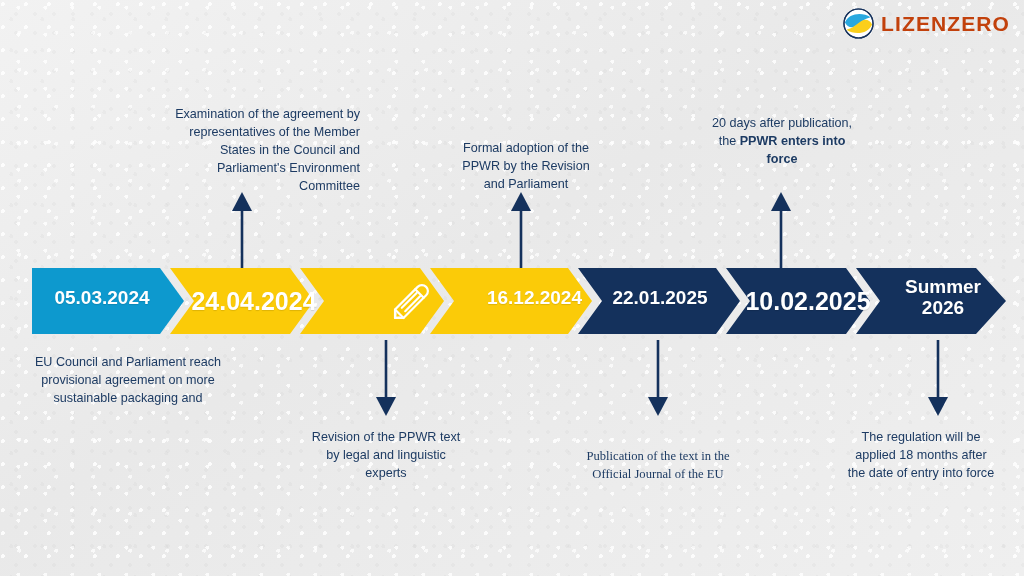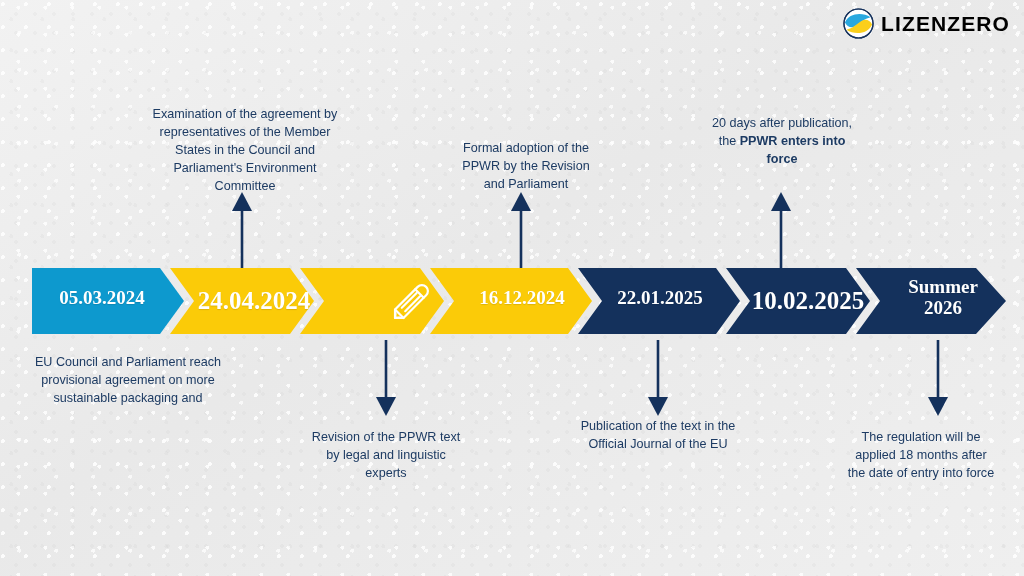--- a/index.html
+++ b/index.html
@@ -24,27 +24,27 @@
   }
 
   
   #logo {
     position:absolute; top:8px; right:14px;
     display:flex; align-items:center; gap:7px;
   }
   #logo .mark { width:31px; height:31px; display:block; }
   #logo .wordmark {
     font-size:21px; font-weight:bold; letter-spacing:1.1px;
-    color:#000000; line-height:1;
+    color:#c2410c; line-height:1;
   }
 
   
   #timeline {
     position:absolute; left:32px; top:268px;
-    width:974px; height:68px;font-family:Liberation Serif, serif;
+    width:974px; height:68px;
   }
   #timeline svg { display:block; }
 
   .seg-label {
     position:absolute;
     color:#ffffff; font-weight:bold;
     text-align:center; line-height:1.12;
     pointer-events:none;
     text-shadow:0 1px 1px rgba(0,0,0,0.12);
   }
@@ -100,21 +100,21 @@
       <path d="M6,15 L0,21 L6,27"></path>
       <path d="M3.4,18.2 L0,21 L3.4,23.8"></path>
       <line x1="12" y1="18.6" x2="33" y2="18.6"></line>
       <line x1="12" y1="23.4" x2="33" y2="23.4"></line>
       <line x1="34.5" y1="15" x2="34.5" y2="27"></line>
     </g>
   </svg>
 
   <div class="seg-label" style="left:0px; top:19px; width:140px; font-size:19px;">05.03.2024</div>
   <div class="seg-label" style="left:152px; top:19px; width:140px; font-size:25px;">24.04.2024</div>
-  <div class="seg-label" style="left:420px; top:19px; width:140px; font-size:19px;">16.12.2024</div>
+  <div class="seg-label" style="left:410px; top:19px; width:140px; font-size:19px;text-align:right;">16.12.2024</div>
   <div class="seg-label" style="left:558px; top:19px; width:140px; font-size:19px;">22.01.2025</div>
   <div class="seg-label" style="left:706px; top:19px; width:140px; font-size:25px;">10.02.2025</div>
   <div class="seg-label" style="left:848px; top:8px; width:126px; font-size:19px;">
     <div>Summer</div>
     <div>2026</div>
   </div>
 </div>
 
 <div class="connector" style="left:231px; top:192px;">
   <svg width="22" height="76" viewBox="0 0 22 76">
@@ -151,21 +151,21 @@
   </svg>
 </div>
 
 <div class="connector" style="left:927px; top:340px;">
   <svg width="22" height="76" viewBox="0 0 22 76">
     <line x1="11" y1="0" x2="11" y2="58" stroke="#14315c" stroke-width="2.6"></line>
     <polygon points="11,76 1,57 21,57" fill="#14315c"></polygon>
   </svg>
 </div>
 
-<div class="caption" style="left:130px; top:106px; width:230px;">
+<div class="caption" style="left:130px; top:106px; width:230px;text-align:right;">
   <div>Examination of the agreement by</div>
   <div>representatives of the Member</div>
   <div>States in the Council and</div>
   <div>Parliament's Environment</div>
   <div>Committee</div>
 </div>
 
 <div class="caption" style="left:437px; top:115px; width:178px;margin-top:25px;">
   <div>Formal adoption of the</div>
   <div>PPWR by the Revision</div>
@@ -183,21 +183,21 @@
   <div>provisional agreement on more</div>
   <div>sustainable packaging and</div>
 </div>
 
 <div class="caption" style="left:293px; top:429px; width:186px;">
   <div>Revision of the PPWR text</div>
   <div>by legal and linguistic</div>
   <div>experts</div>
 </div>
 
-<div class="caption" style="left:560px; top:418px; width:196px;">
+<div class="caption" style="left:560px; top:448px; width:196px;font-family:Liberation Serif, serif;">
   <div>Publication of the text in the</div>
   <div>Official Journal of the EU</div>
 </div>
 
 <div class="caption bold" style="left:826px; top:429px; width:190px;">
   <div>The regulation will be</div>
   <div>applied 18 months after</div>
   <div>the date of entry into force</div>
 </div>
 

